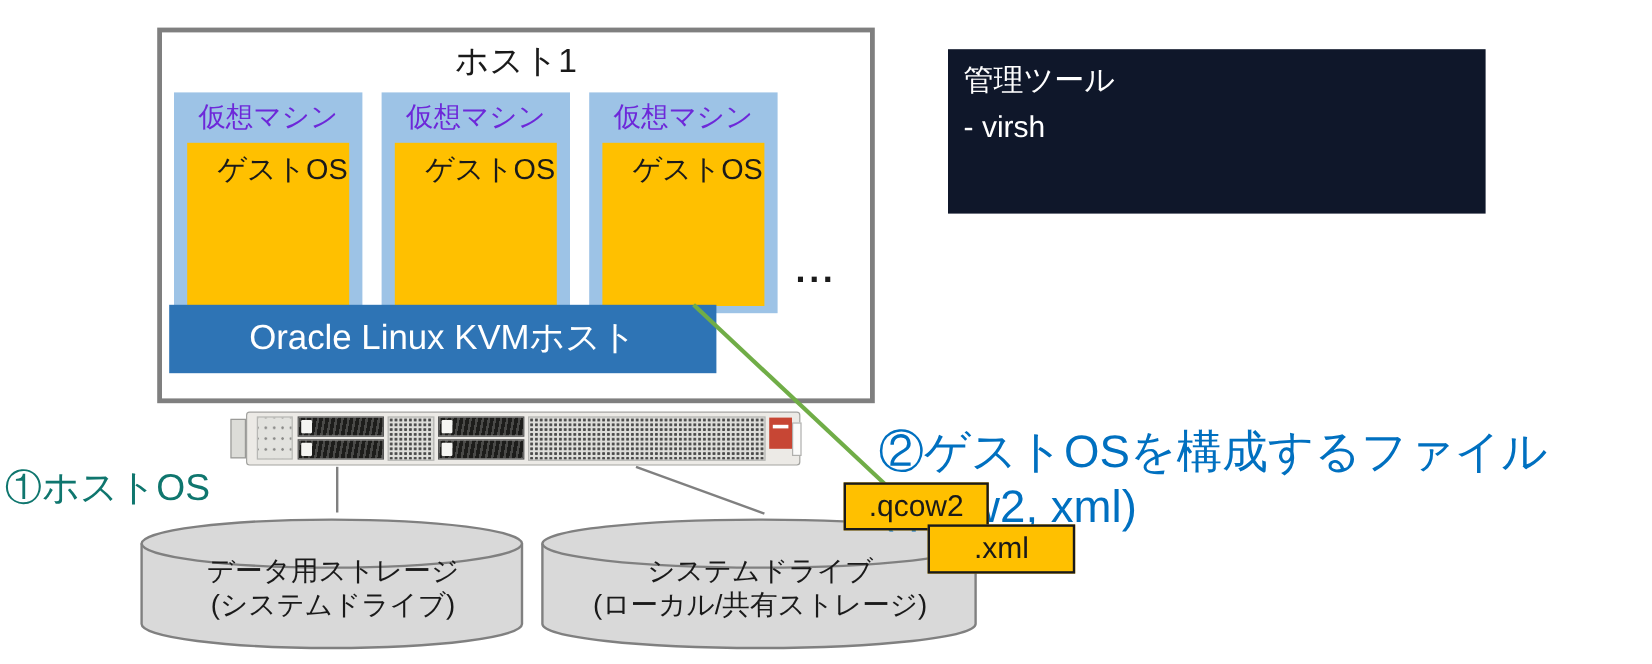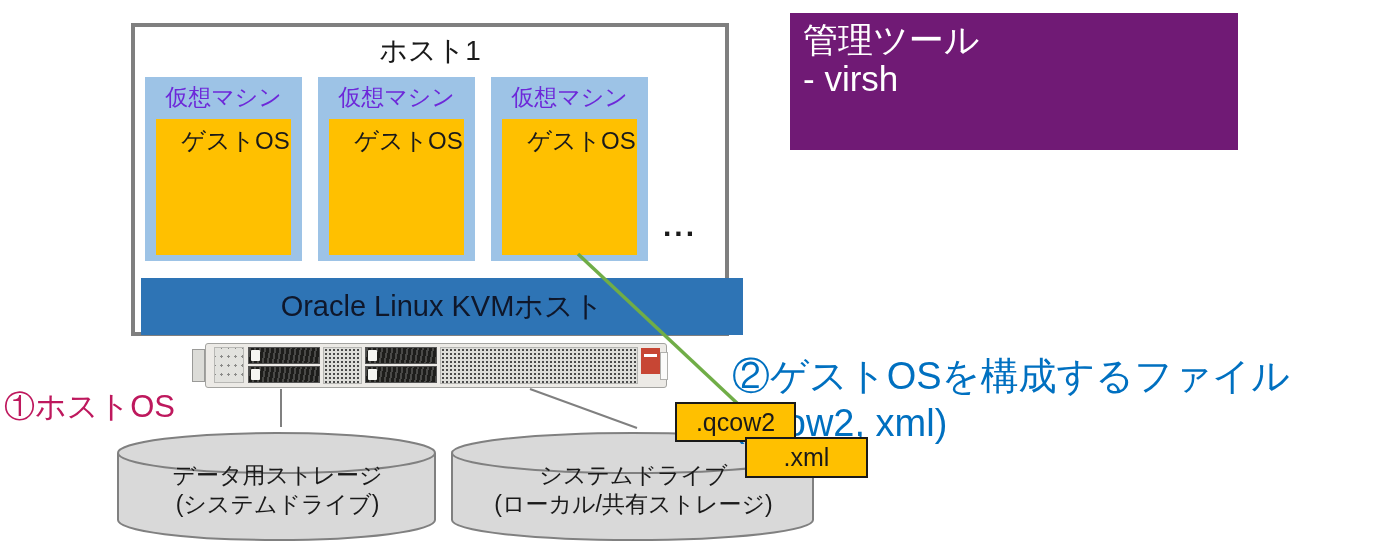--- a/index.html
+++ b/index.html
@@ -14,35 +14,35 @@
             border:4px solid #7F7F7F;background:#fff;z-index:2;}
   .host-title{position:absolute;left:0;top:5px;width:100%;text-align:center;
               font-size:28px;color:#1a1a1a;}
   .vm{position:absolute;top:50px;width:157px;height:184px;background:#9DC3E6;}
   .vm.v1{left:10px;} .vm.v2{left:183px;} .vm.v3{left:356px;}
   .vm-label{width:100%;text-align:center;line-height:40px;font-size:23px;color:#6d28d9;}
   .guest{position:absolute;left:11px;top:42px;width:135px;height:136px;background:#FFC000;
          text-align:center;font-size:24px;color:#1a1a1a;padding-top:6px;box-sizing:border-box;padding-left:24px;}
   .dots{position:absolute;left:528px;top:182px;font-size:30px;font-weight:800;
         letter-spacing:3px;color:#1a1a1a;}
-  .kvm-bar{position:absolute;left:6px;top:251px;width:602px;height:57px;background:#2E74B5;
-           color:#0f172a;font-size:29px;text-align:center;line-height:57px;}
+  .kvm-bar{position:absolute;left:6px;top:227px;width:456px;height:57px;background:#2E74B5;
+           color:#ffffff;font-size:29px;text-align:center;line-height:57px;}
 
   
-  .mgmt-box{position:absolute;left:790px;top:13px;width:448px;height:137px;background:#701a75;
-            color:#ffffff;font-size:35px;line-height:39px;padding:7px 0 0 13px;
+  .mgmt-box{position:absolute;left:790px;top:41px;width:448px;height:137px;background:#0f172a;
+            color:#ffffff;font-size:25px;line-height:39px;padding:7px 0 0 13px;
             box-sizing:border-box;z-index:2;}
 
   
-  .ann1{position:absolute;left:4px;top:386px;font-size:31px;color:#be185d;z-index:3;}
+  .ann1{position:absolute;left:4px;top:386px;font-size:31px;color:#0f766e;z-index:3;}
   .ann2{position:absolute;left:732px;top:351px;font-size:38px;color:#0070C0;z-index:3;}
 
   
   .file-box{position:absolute;background:#FFC000;border:2px solid #1a1a1a;
-            font-size:25px;color:#1a1a1a;text-align:center;z-index:7;box-sizing:border-box;}
+            font-size:25px;color:#1a1a1a;text-align:center;z-index:7;box-sizing:border-box;margin-left:28px;}
   .file-box.qcow2{left:675px;top:402px;width:121px;height:40px;line-height:36px;}
   .file-box.xml{left:745px;top:437px;width:123px;height:41px;line-height:37px;}
 
   
   .cyl-label{position:absolute;text-align:center;font-size:23px;line-height:29px;
              color:#1a1a1a;z-index:4;}
   .cyl-label.c1{left:120px;top:461px;width:315px;}
   .cyl-label.c2{left:454px;top:461px;width:359px;}
 
   

